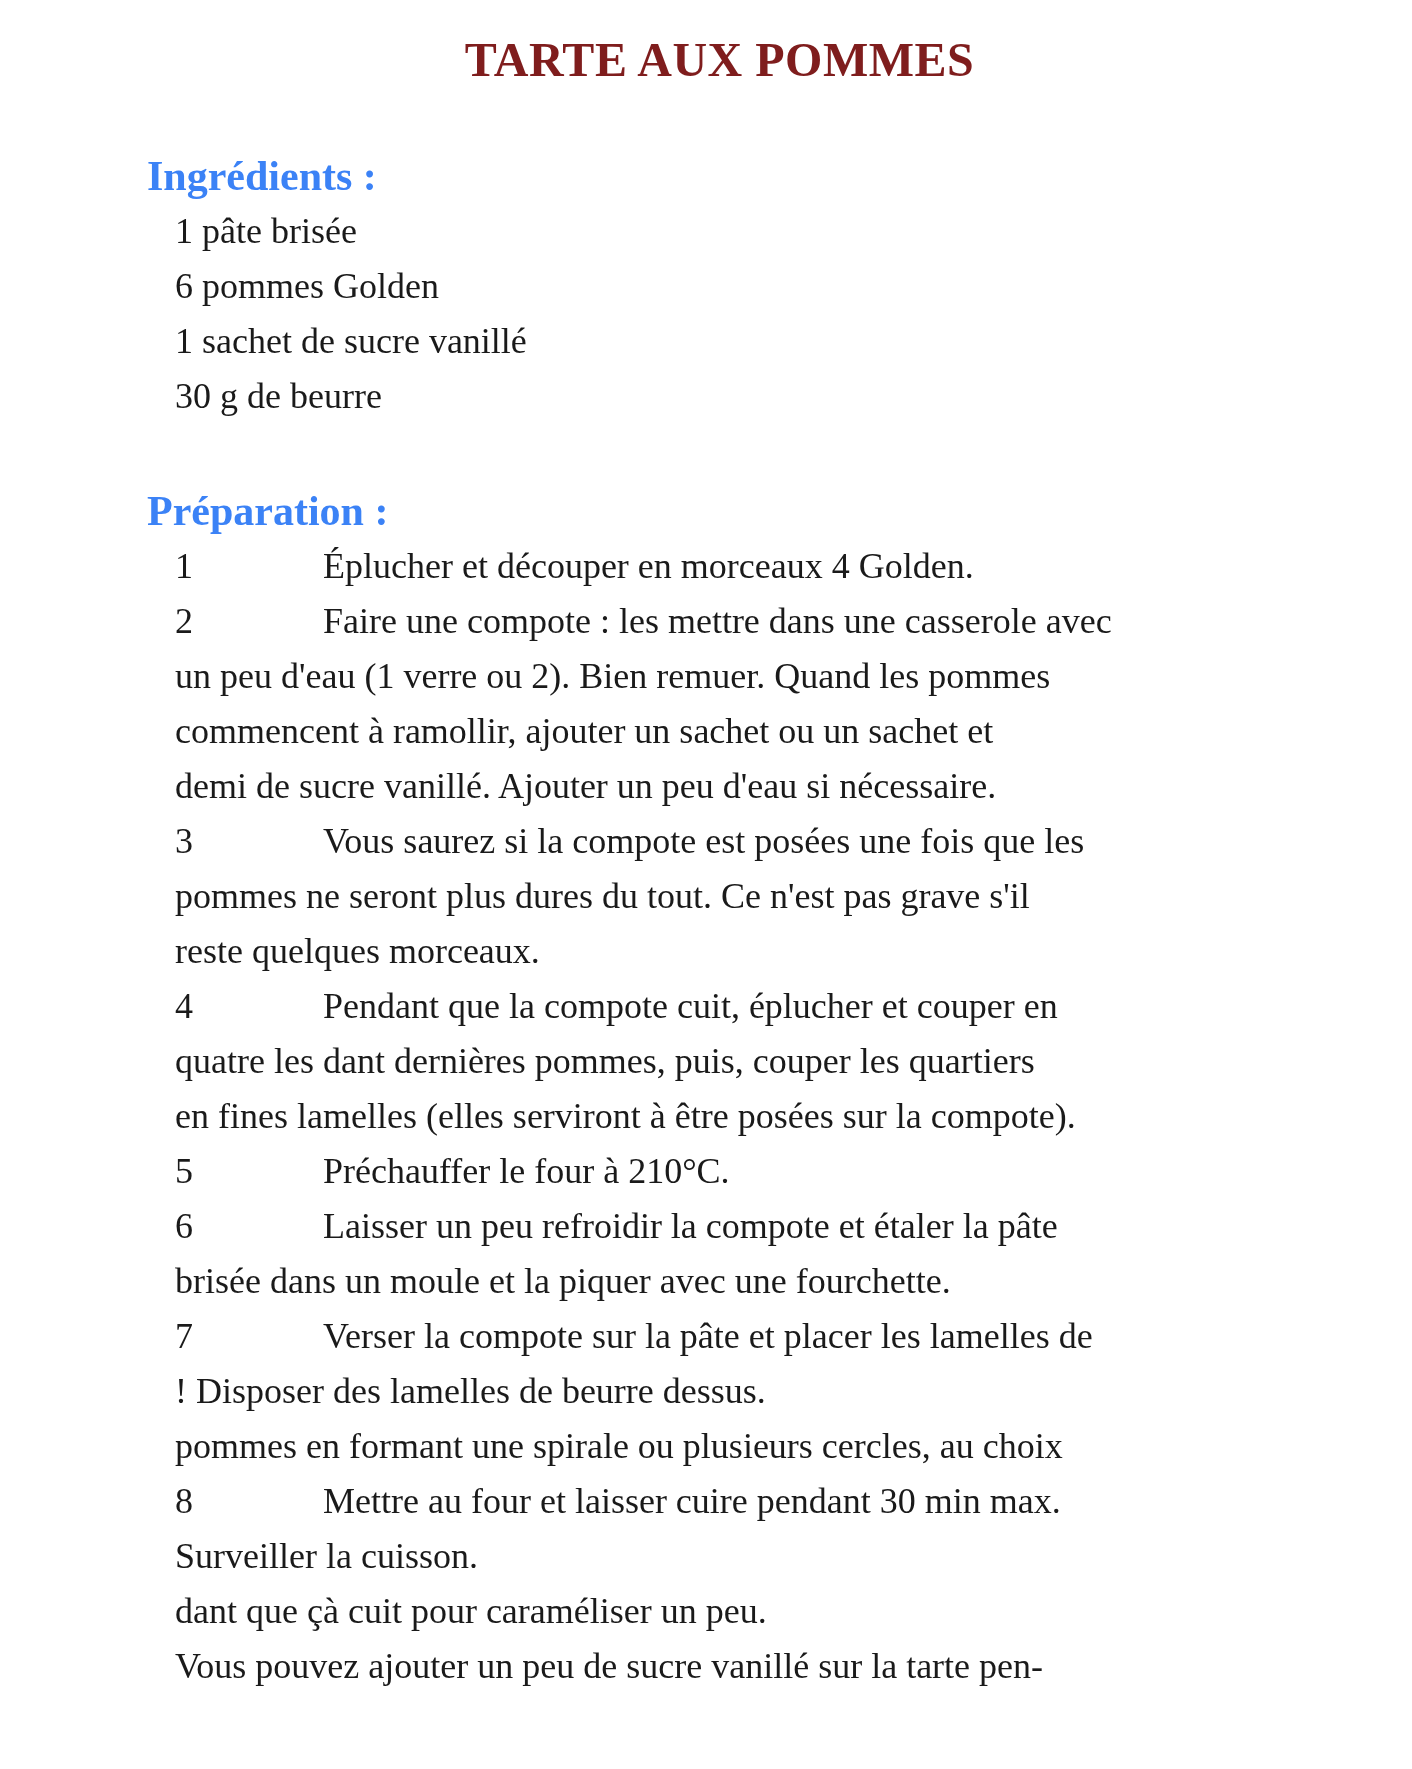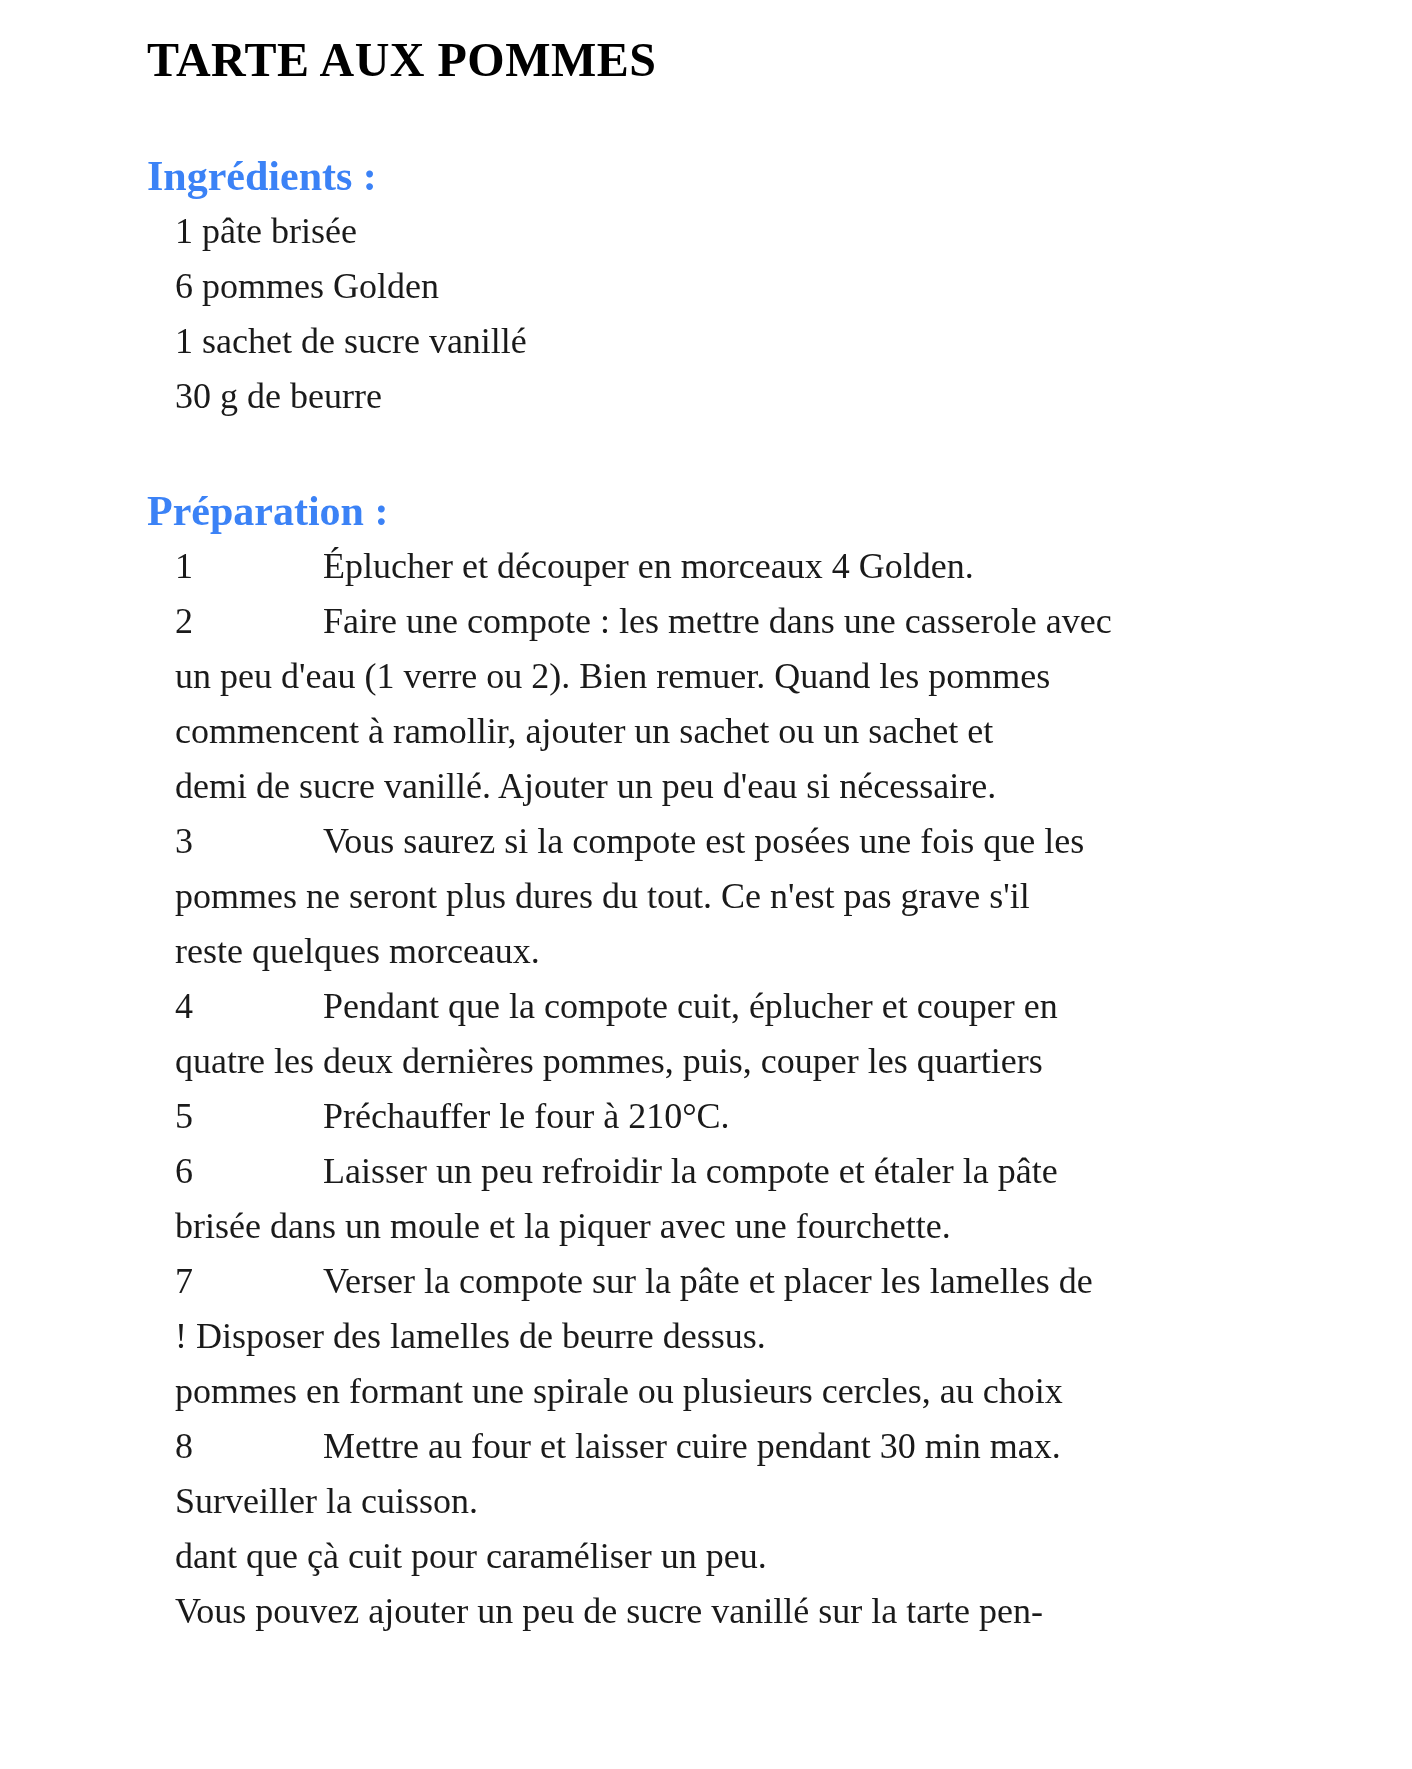--- a/index.html
+++ b/index.html
@@ -12,24 +12,25 @@
     width: 1412px;
     height: 1769px;
     box-sizing: border-box;
     padding: 32px 120px 0 147px;
     background: #ffffff;
     overflow: hidden;
     font-family: "Liberation Serif", "DejaVu Serif", serif;
     color: #1a1a1a;
   }
   .title {
+    text-align: center;
     font-size: 48px;
     font-weight: bold;
     line-height: 55px;
-    color: #000000;
+    color: #7f1d1d;
     letter-spacing: 0.5px;
   }
   .heading {
     font-size: 42px;
     font-weight: bold;
     line-height: 55px;
     color: #3b82f6;
   }
   .heading-ingredients { margin-top: 62px; }
   .heading-preparation { margin-top: 60px; }
@@ -65,21 +66,22 @@
   <div id="preparation-steps">
       <div class="line"><span class="step-num">1</span><span>Éplucher et découper en morceaux 4 Golden.</span></div>
       <div class="line"><span class="step-num">2</span><span>Faire une compote : les mettre dans une casserole avec</span></div>
       <div class="line"><span>un peu d'eau (1 verre ou 2). Bien remuer. Quand les pommes</span></div>
       <div class="line"><span>commencent à ramollir, ajouter un sachet ou un sachet et</span></div>
       <div class="line"><span>demi de sucre vanillé. Ajouter un peu d'eau si nécessaire.</span></div>
       <div class="line"><span class="step-num">3</span><span>Vous saurez si la compote est posées une fois que les</span></div>
       <div class="line"><span>pommes ne seront plus dures du tout. Ce n'est pas grave s'il</span></div>
       <div class="line"><span>reste quelques morceaux.</span></div>
       <div class="line"><span class="step-num">4</span><span>Pendant que la compote cuit, éplucher et couper en</span></div>
-      <div class="line"><span>quatre les deux dernières pommes, puis, couper les quartiers</span></div>
+      <div class="line"><span>quatre les dant dernières pommes, puis, couper les quartiers</span></div>
+      <div class="line"><span>en fines lamelles (elles serviront à être posées sur la compote).</span></div>
       <div class="line"><span class="step-num">5</span><span>Préchauffer le four à 210°C.</span></div>
       <div class="line"><span class="step-num">6</span><span>Laisser un peu refroidir la compote et étaler la pâte</span></div>
       <div class="line"><span>brisée dans un moule et la piquer avec une fourchette.</span></div>
       <div class="line"><span class="step-num">7</span><span>Verser la compote sur la pâte et placer les lamelles de</span></div>
       <div class="line"><span>! Disposer des lamelles de beurre dessus.</span></div>
       <div class="line"><span>pommes en formant une spirale ou plusieurs cercles, au choix</span></div>
       <div class="line"><span class="step-num">8</span><span>Mettre au four et laisser cuire pendant 30 min max.</span></div>
       <div class="line"><span>Surveiller la cuisson.</span></div>
       <div class="line"><span>dant que çà cuit pour caraméliser un peu.</span></div>
       <div class="line"><span>Vous pouvez ajouter un peu de sucre vanillé sur la tarte pen-</span></div>

